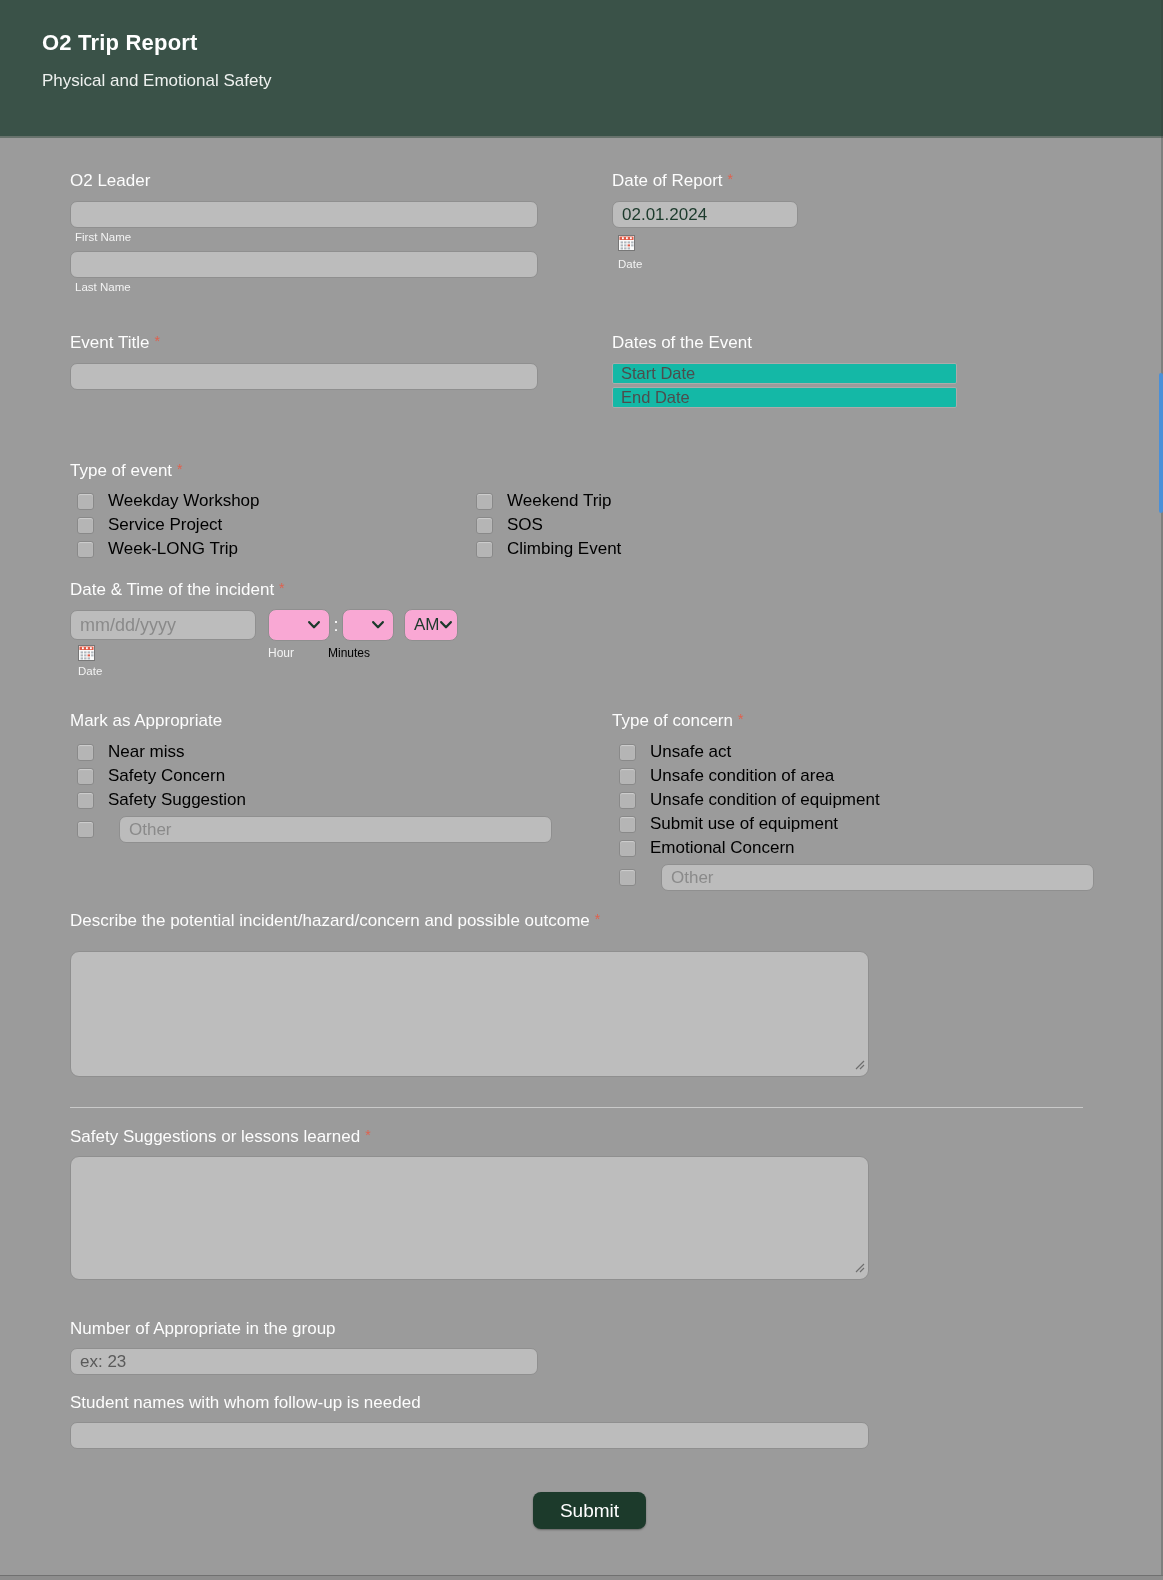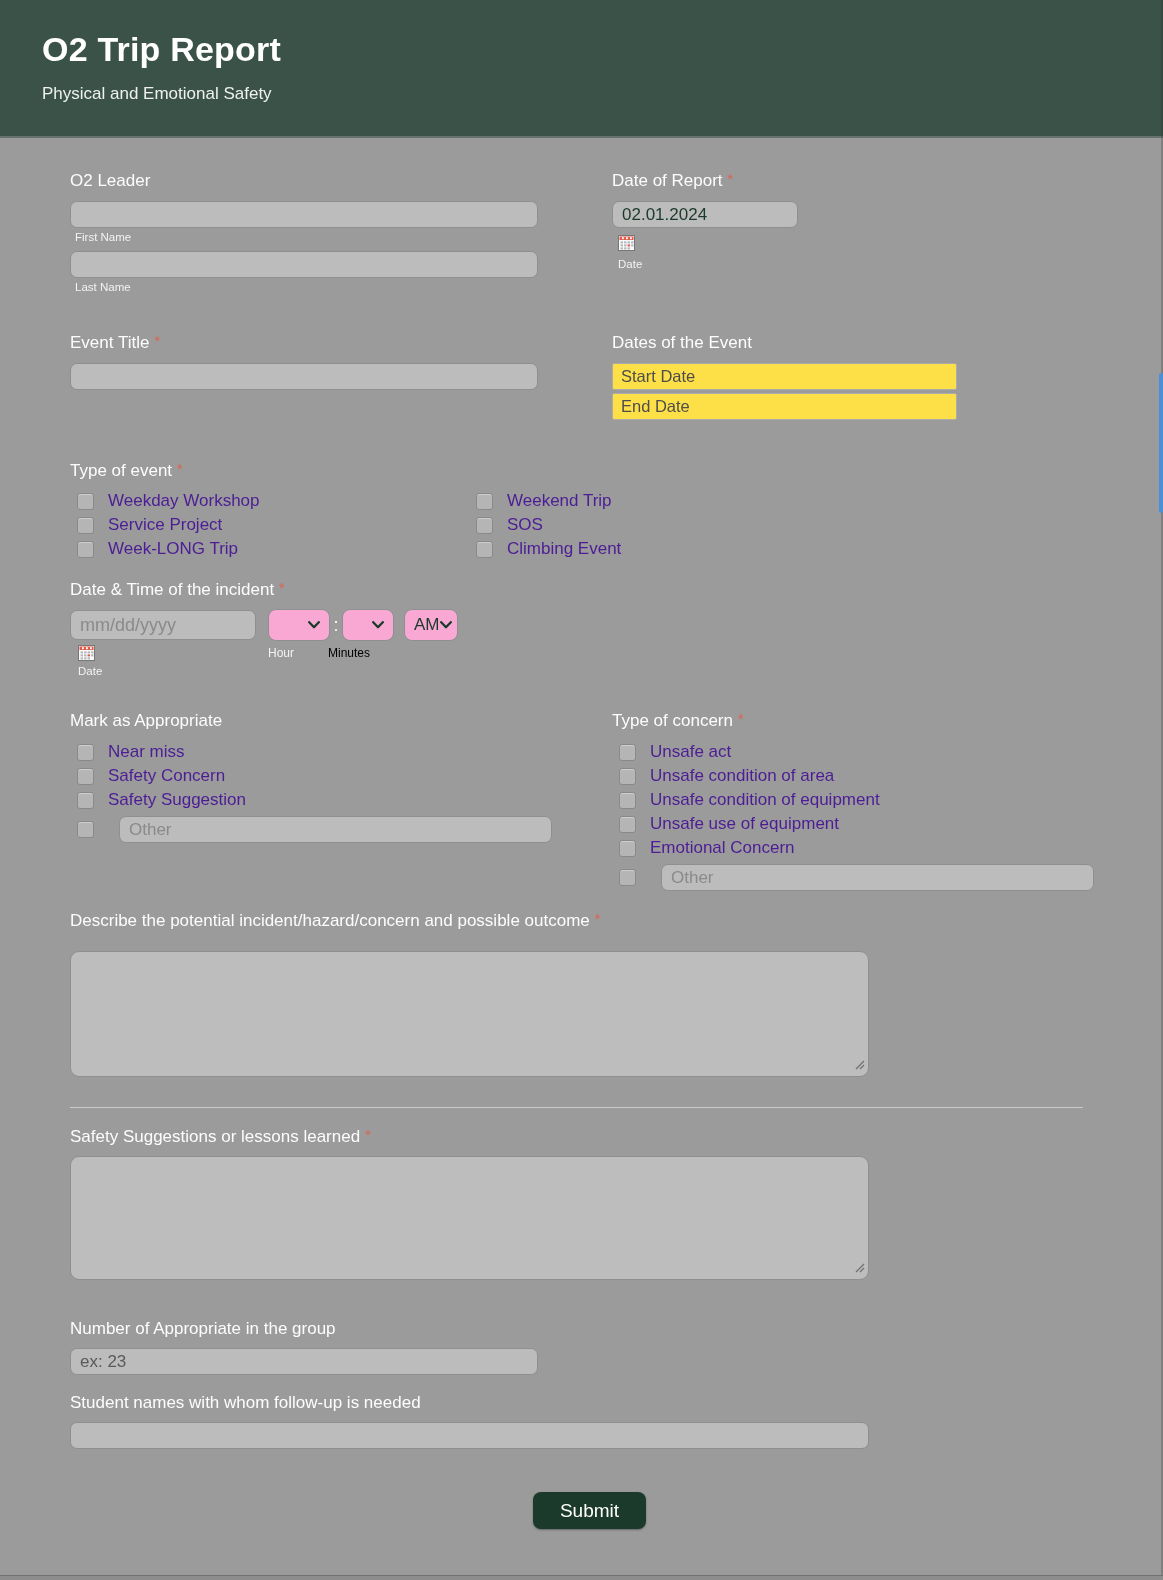--- a/index.html
+++ b/index.html
@@ -7,51 +7,51 @@
   .page {
     position:relative; width:1163px; height:1580px; margin:0 auto;
     background:#9b9b9b; overflow:hidden;
     font-family:"Liberation Sans","DejaVu Sans",sans-serif;
   }
   
   .header {
     position:absolute; top:0; left:0; right:0; height:138px;
     background:#3a5248; border-bottom:2px solid #67726c;
   }
-  .header-title { padding:30px 0 0 42px; font-size:34px; font-weight:bold; color:#ffffff; letter-spacing:.2px; }
+  .header-title { padding:30px 0 0 42px; font-size:22px; font-weight:bold; color:#ffffff; letter-spacing:.2px; }
   .header-sub   { padding:15px 0 0 42px; font-size:17px; color:#eef1ef; }
 
   
   .sec { position:absolute; }
   .flabel { font-size:17px; color:#fdfdfd; margin-bottom:10px; white-space:nowrap; }
   .req { color:#e0604d; font-size:14px; margin-left:5px; vertical-align:2px; }
   .sublabel { font-size:11.5px; color:#f3f3f3; margin:3px 0 8px 5px; }
 
   .tinput {
     display:block; background:#bcbcbc; border:1px solid #8f8f8f; border-radius:7px;
     height:27px; padding:0 9px; font-size:17px; color:#1c3a2c; outline:none;
     font-family:inherit;
   }
   .tinput::placeholder { color:#8a8a8a; opacity:1; }
   .tinput.participants::placeholder { color:#5a5a5a; }
   .winput {
-    display:block; background:#fde047; border:1px solid #ababab; border-radius:2px;
-    height:27px; padding:0 8px; font-size:16.5px; color:#3e3e3e; outline:none;
+    display:block; background:#14b8a6; border:1px solid #ababab; border-radius:2px;
+    height:21px; padding:0 8px; font-size:16.5px; color:#3e3e3e; outline:none;
     width:345px; font-family:inherit;
   }
   .winput::placeholder { color:#4d4d4d; opacity:1; }
 
   .cb-grid { display:grid; grid-template-columns:399px auto; }
   .cb-row { display:flex; align-items:center; height:24px; margin-left:7px; cursor:pointer; }
   .cb {
     width:17px; height:17px; flex:none; background:#b5b5b5;
     border:1px solid #898989; border-radius:3px; margin-right:14px;
     box-shadow:inset 0 1px 1px rgba(255,255,255,.35);
   }
-  .cb-label { font-size:17px; color:#4c1d95; white-space:nowrap; }
+  .cb-label { font-size:17px; color:#000000; white-space:nowrap; }
 
   .other-row { display:flex; align-items:center; margin-left:7px; margin-top:4px; }
   .other-row .tinput { width:433px; margin-left:11px; }
 
   .sel {
     height:32px; background:#f9a8d4; border:1px solid #8f8f8f; border-radius:8px;
     display:flex; align-items:center; justify-content:space-between;
     padding:0 9px; cursor:pointer;
   }
   .sel-value { font-size:17px; color:#1c3a2c; }
@@ -280,21 +280,21 @@
     <div class="cb-row">
         <span class="cb"></span>
         <span class="cb-label">Unsafe condition of area</span>
       </div>
     <div class="cb-row">
         <span class="cb"></span>
         <span class="cb-label">Unsafe condition of equipment</span>
       </div>
     <div class="cb-row">
         <span class="cb"></span>
-        <span class="cb-label">Unsafe use of equipment</span>
+        <span class="cb-label">Submit use of equipment</span>
       </div>
     <div class="cb-row">
         <span class="cb"></span>
         <span class="cb-label">Emotional Concern</span>
       </div>
     <div class="other-row">
       <span class="cb"></span>
       <input class="tinput" type="text" placeholder="Other" style="">
     </div>
   </div>

